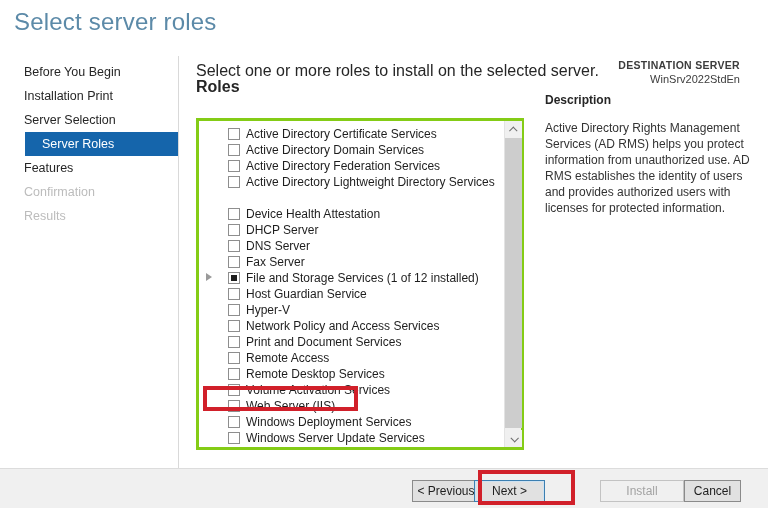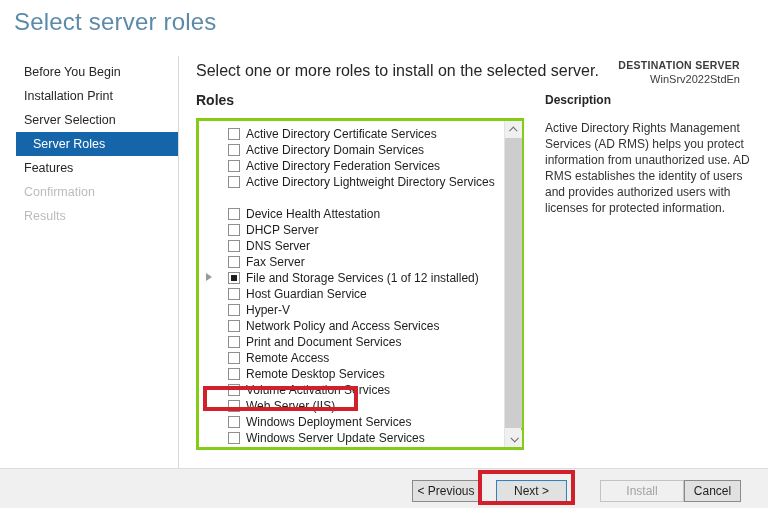--- a/index.html
+++ b/index.html
@@ -29,36 +29,36 @@
   .sidebar {
     position: absolute; left: 0; top: 60px; width: 178px;
   }
   .side-item {
     height: 24px; line-height: 24px;
     padding-left: 24px; font-size: 12.5px; color: #262626;
     cursor: pointer;
   }
   .side-item.selected {
     background: #1565ab; color: #ffffff;
-    margin-left: 16px; padding-left: 17px;
+    margin-left: 25px; padding-left: 17px;
   }
   .side-item.disabled { color: #bcbcbc; }
   .v-sep {
     position: absolute; left: 178px; top: 56px; width: 1px; height: 412px;
     background: #d9d9d9;
   }
 
   
   .intro {
     position: absolute; left: 196px; top: 62px;
     font-size: 16px; color: #262626;
   }
   .roles-header {
-    position: absolute; left: 196px; top: 92px;
-    font-size: 14px; font-weight: bold; color: #262626;
+    position: absolute; left: 196px; top: 78px;
+    font-size: 16px; font-weight: bold; color: #262626;
   }
   .desc-header {
     position: absolute; left: 545px; top: 93px;
     font-size: 12px; font-weight: bold; color: #262626;
   }
   .desc-body {
     position: absolute; left: 545px; top: 120px; width: 212px;
     font-size: 12px; line-height: 16px; color: #333333;
   }
 
@@ -114,21 +114,21 @@
     position: absolute; left: 0; top: 468px; width: 768px; height: 40px;
     background: #f0f0f0; border-top: 1px solid #dcdcdc;
   }
   .btn {
     position: absolute; top: 11px; height: 22px;
     background: #e1e1e1; border: 1px solid #8a8a8a;
     font-family: "Liberation Sans", sans-serif;
     font-size: 12px; color: #1e1e1e; text-align: center; cursor: pointer;
   }
   .btn.prev   { left: 412px; width: 68px; }
-  .btn.next   { left: 496px; width: 71px; border: 1px solid #3c7fb1; box-shadow: inset 0 0 0 1px #cfe2f1; }
+  .btn.next   { left: 474px; width: 71px; border: 1px solid #3c7fb1; box-shadow: inset 0 0 0 1px #cfe2f1; }
   .btn.install{ left: 600px; width: 84px; background: #f0f0f0; border-color: #c3c3c3; color: #a3a3a3; cursor: default; }
   .btn.cancel { left: 684px; width: 57px; }
 
   
   .anno { position: absolute; border: 4px solid #d1202a; background: transparent; pointer-events: none; }
   .anno.web  { left: 203px; top: 386px; width: 155px; height: 25px; }
   .anno.next { left: 478px; top: 470px; width: 97px; height: 35px; }
 </style>
 </head>
 <body>

